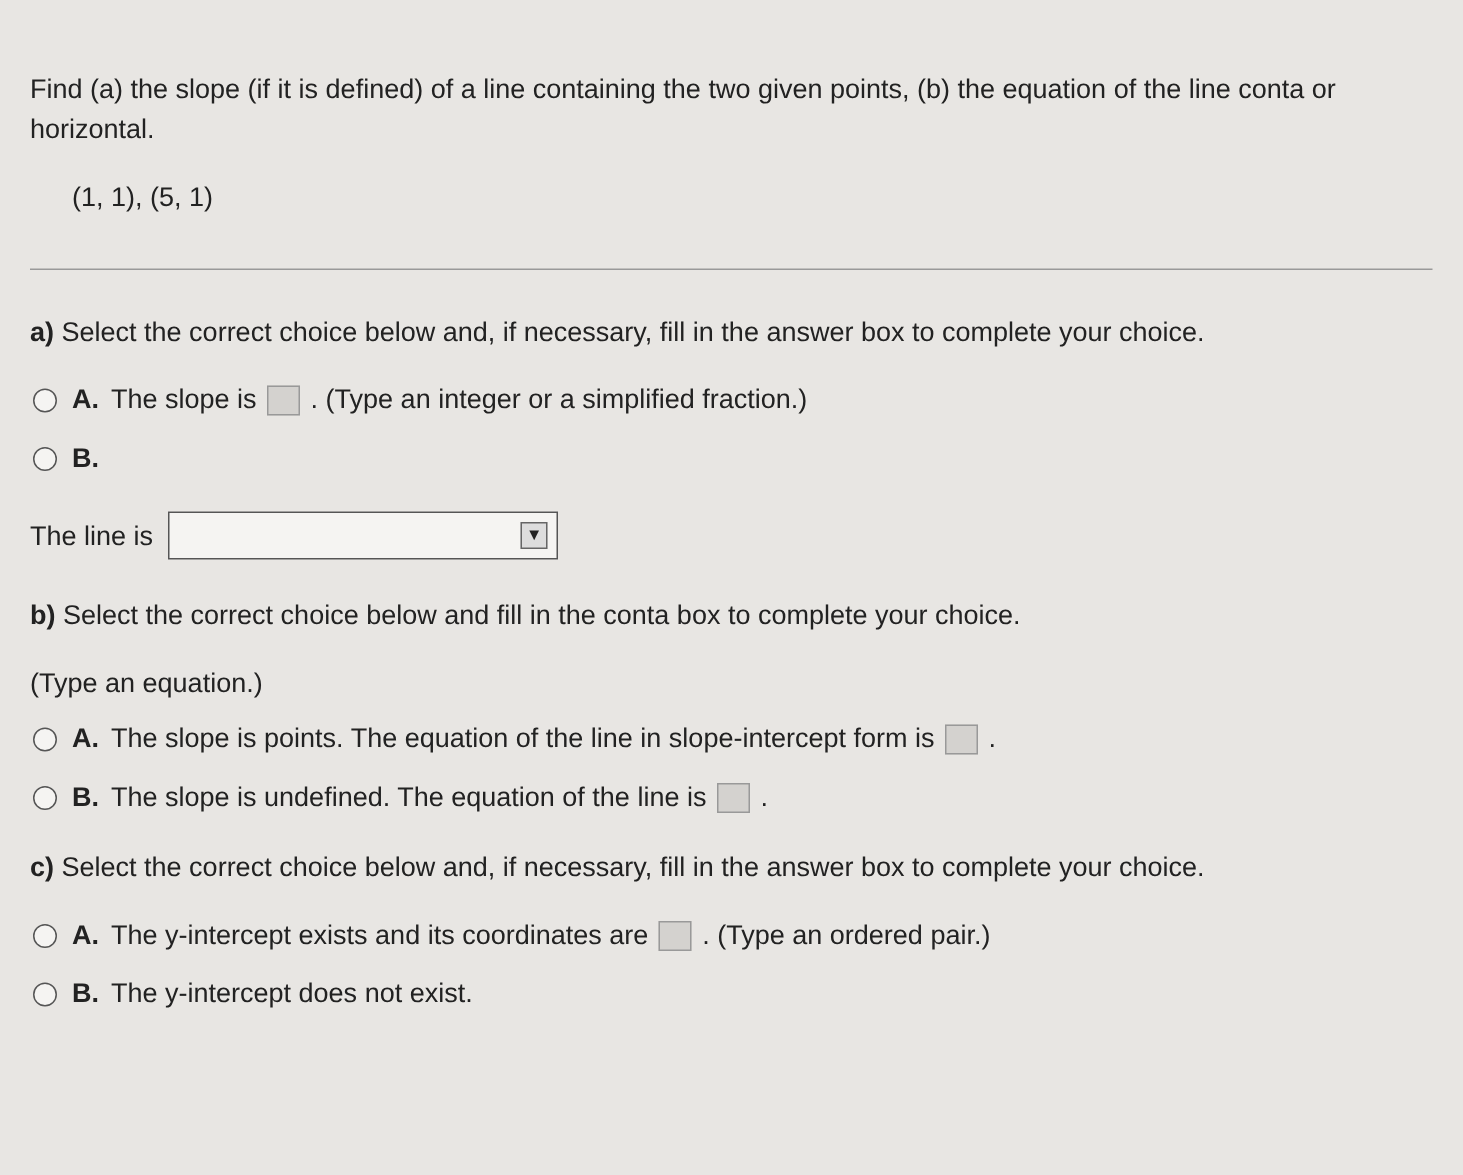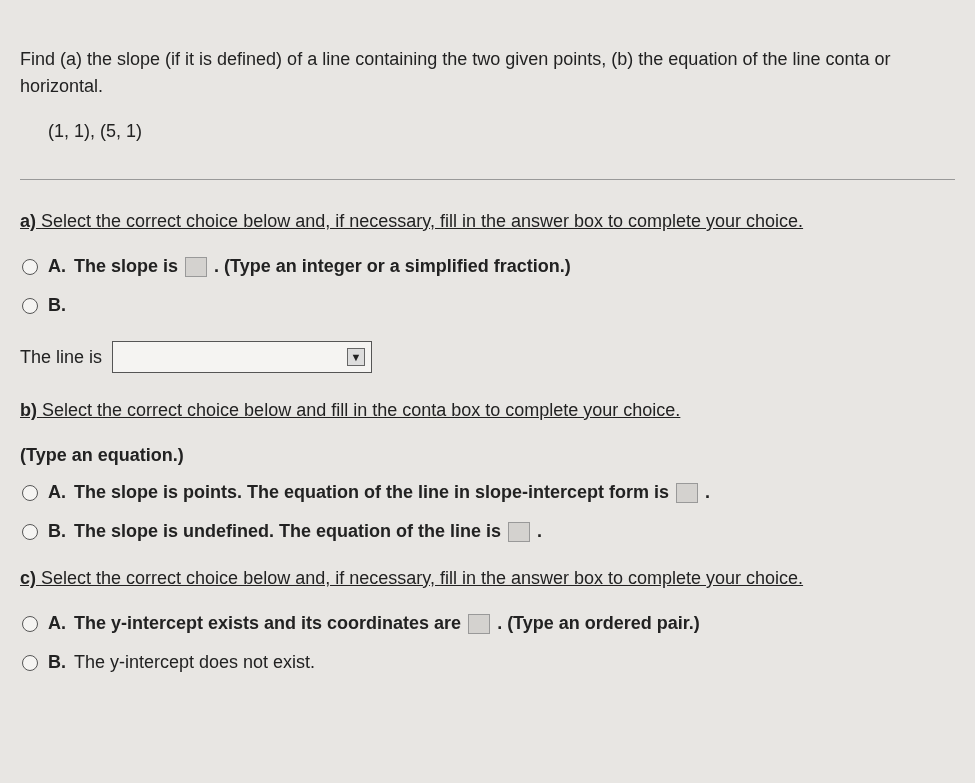--- a/index.html
+++ b/index.html
@@ -30,21 +30,20 @@
       margin-bottom: 34px;
     }
     hr.divider {
       border: none;
       border-top: 1px solid #999;
       margin: 18px 0 28px 0;
     }
     .part-label {
       font-weight: normal;
       margin-bottom: 18px;
-      text-decoration: underline;
     }
     .choice-row {
       display: flex;
       align-items: center;
       margin-bottom: 12px;
       margin-left: 2px;
     }
     .radio {
       appearance: none;
       width: 16px;
@@ -58,21 +57,20 @@
     }
     .choice-letter {
       font-weight: bold;
       margin-right: 8px;
     }
     .choice-text {
       display: inline-flex;
       align-items: center;
       flex-wrap: wrap;
       gap: 4px;
-      font-weight: bold;
     }
     .answer-box {
       display: inline-block;
       width: 22px;
       height: 20px;
       background: #d4d2cf;
       border: 1px solid #999;
       vertical-align: middle;
       margin: 0 3px;
     }
@@ -101,21 +99,20 @@
       display: flex;
       align-items: center;
       justify-content: center;
       font-size: 11px;
     }
     .section {
       margin-bottom: 20px;
     }
     .subnote {
       margin-bottom: 10px;
-      font-weight: bold;
     }
     .bold-letter {
       font-weight: bold;
     }
   </style>
 </head>
 <body>
 
 <div class="container">
 

